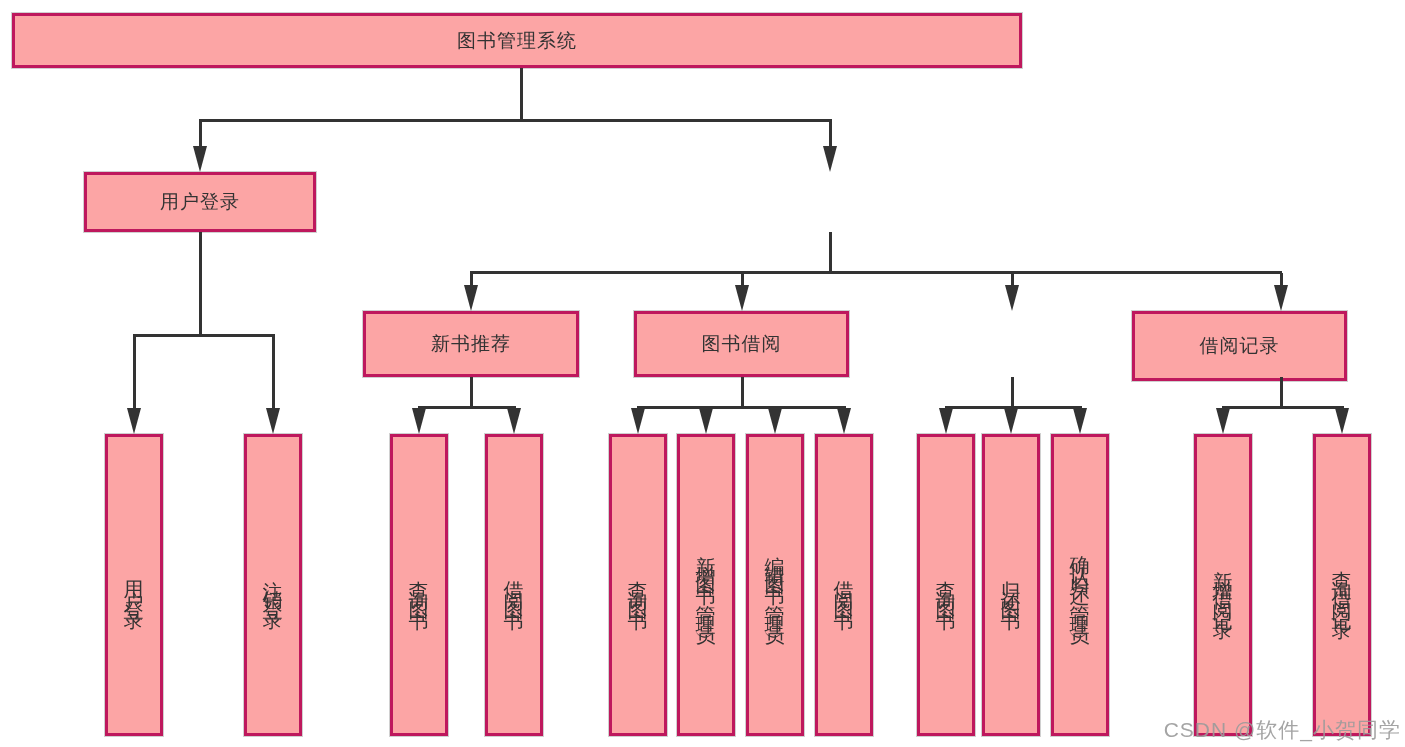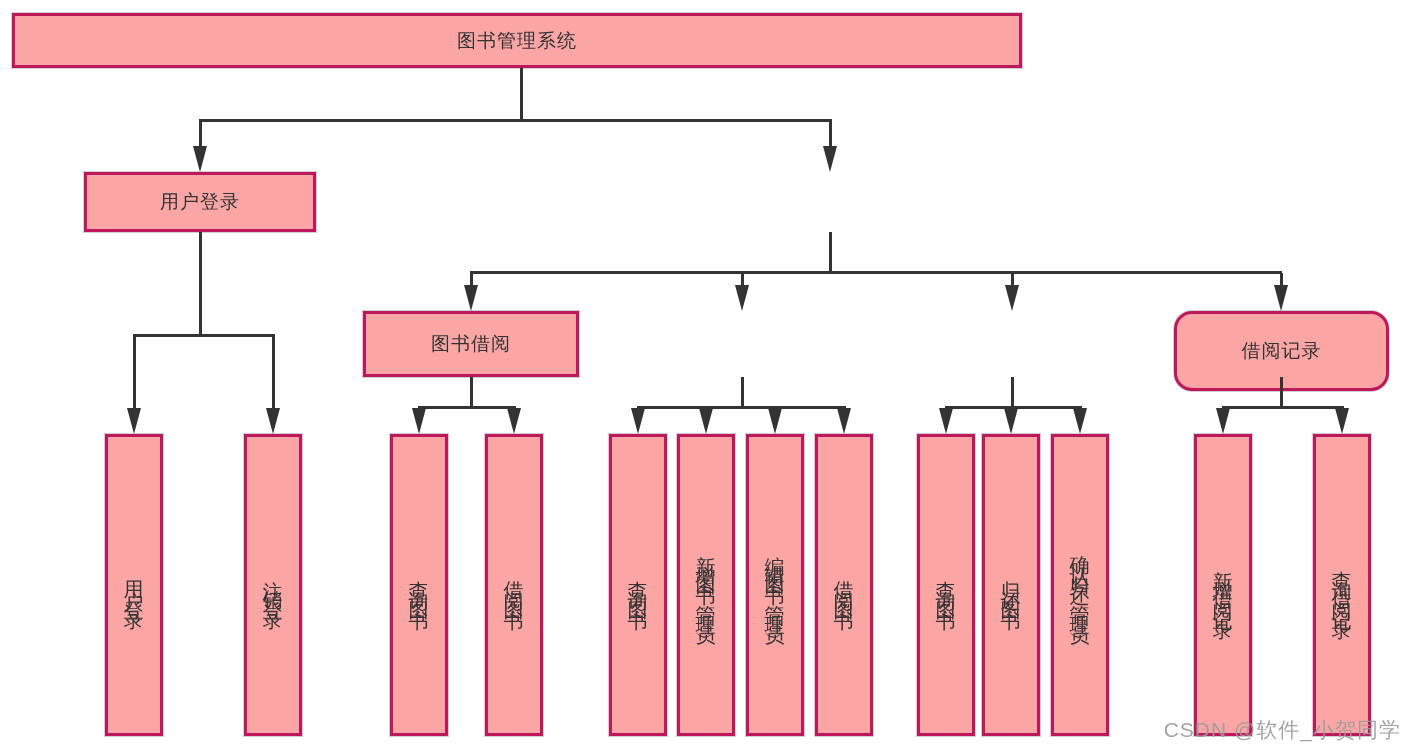--- a/index.html
+++ b/index.html
@@ -37,23 +37,26 @@
 
   <div class="box hbox" style="left:12px;top:13px;width:1010px;height:55px;">
     <span>图书管理系统</span>
   </div>
 
   <div class="box hbox" style="left:84px;top:172px;width:232px;height:60px;">
     <span>用户登录</span>
   </div>
 
   <div class="box hbox" style="left:363px;top:311px;width:216px;height:66px;">
+    <span>新书推荐</span>
+  </div>
+  <div class="box hbox" style="left:634px;top:311px;width:215px;height:66px;">
     <span>图书借阅</span>
   </div>
-  <div class="box hbox" style="left:1174px;top:311px;width:215px;height:80px;border-radius:18px;">
+  <div class="box hbox" style="left:1132px;top:311px;width:215px;height:70px;">
     <span>借阅记录</span>
   </div>
 
   <div class="box vbox" style="left:105px;top:434px;width:58px;height:302px;">
     <span>用户登录</span>
   </div>
   <div class="box vbox" style="left:244px;top:434px;width:58px;height:302px;">
     <span>注销登录</span>
   </div>
 

